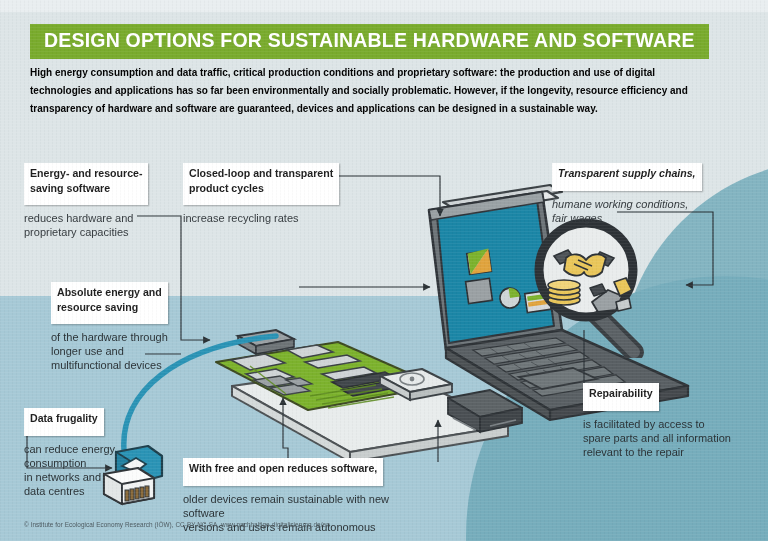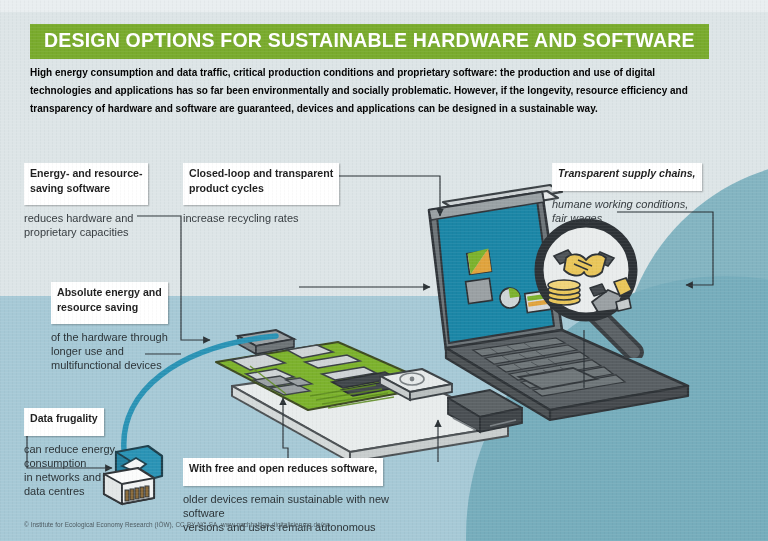--- a/index.html
+++ b/index.html
@@ -305,17 +305,23 @@
 versions and users remain autonomous</div>
   </div>
 
 
   <div class="callout" style="left:552px; top:163px; width:170px;font-style:italic;">
     <div class="tag">Transparent supply chains,</div>
     <div class="body">humane working conditions,
 fair wages</div>
   </div>
 
+  <div class="callout on-dark" style="left:583px; top:383px; width:170px;">
+    <div class="tag">Repairability</div>
+    <div class="body">is facilitated by access to
+spare parts and all information
+relevant to the repair</div>
+  </div>
 
   <div class="credit">© Institute for Ecological Economy Research (IÖW), CC-BY-NC-SA, www.nachhaltige-digitalisierung.de/en</div>
 
   <div class="bg-noise"></div>
 </div>
 
 </body></html>

